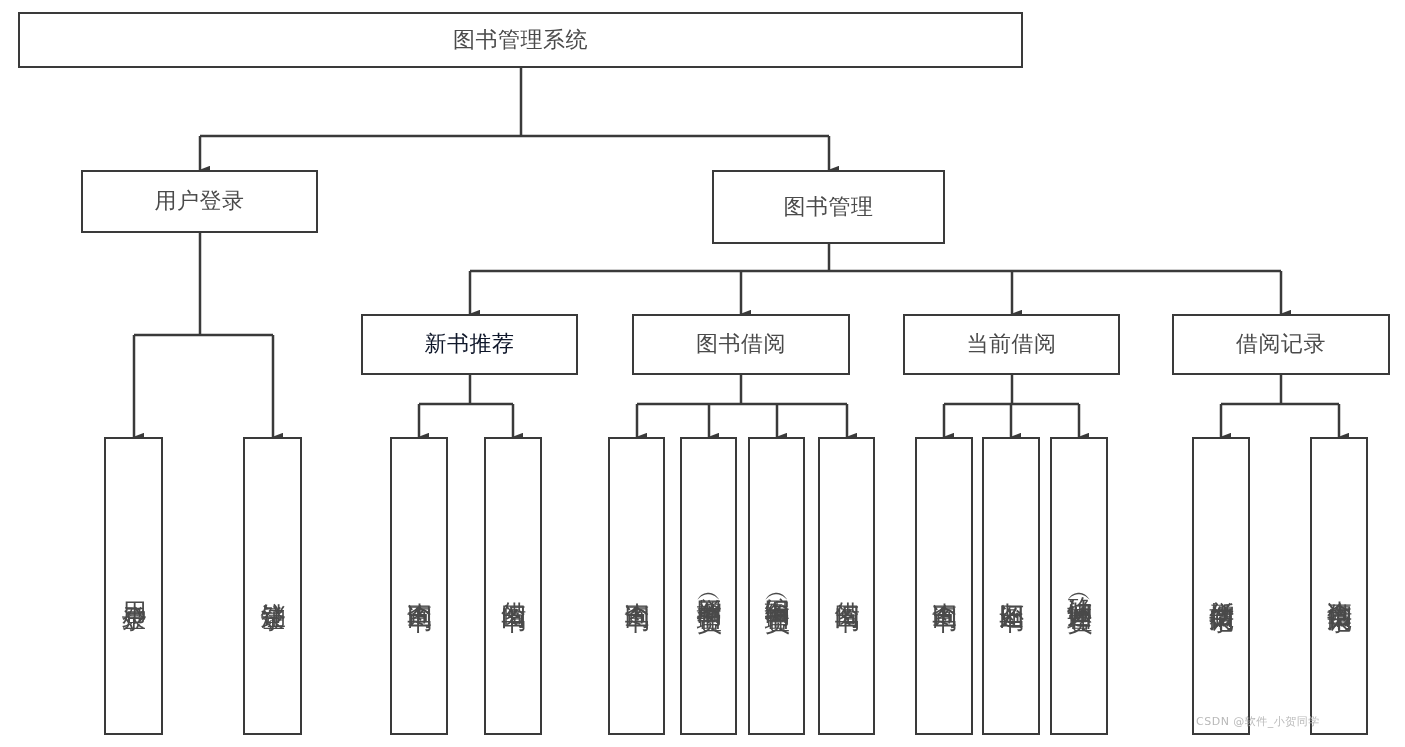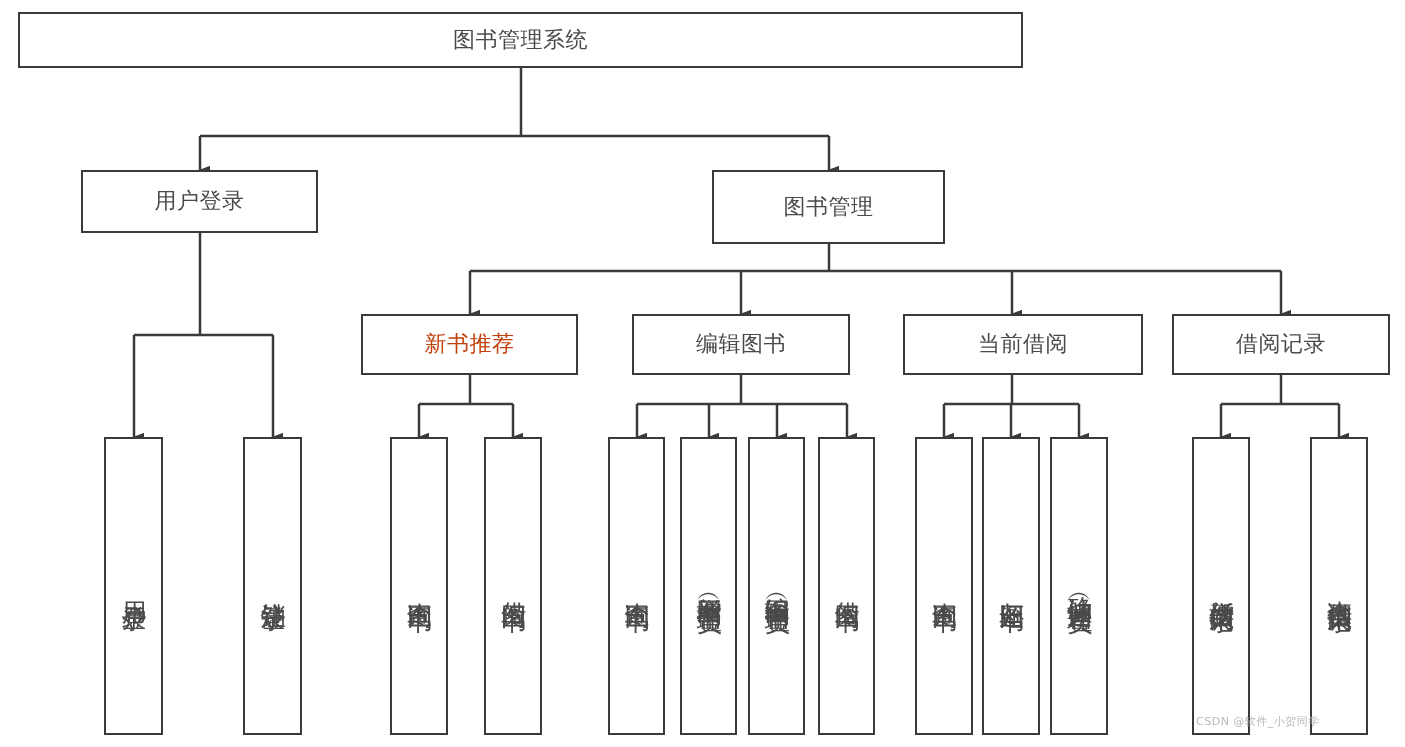--- a/index.html
+++ b/index.html
@@ -116,27 +116,27 @@
   <div id="node-layer">
       <div class="node horiz" style="left: 18px; top: 12px; width: 1005px; height: 56px; border-color: rgb(58, 58, 58); color: rgb(74, 74, 74);">
         <span class="lbl">图书管理系统</span>
       </div>
       <div class="node horiz" style="left: 81px; top: 170px; width: 237px; height: 63px; border-color: rgb(58, 58, 58); color: rgb(74, 74, 74);">
         <span class="lbl">用户登录</span>
       </div>
       <div class="node horiz" style="left: 712px; top: 170px; width: 233px; height: 74px; border-color: rgb(58, 58, 58); color: rgb(74, 74, 74);">
         <span class="lbl">图书管理</span>
       </div>
-      <div class="node horiz" style="left: 361px; top: 314px; width: 217px; height: 61px; border-color: rgb(58, 58, 58); color: #c2410c;">
+      <div class="node horiz" style="left: 361px; top: 314px; width: 217px; height: 61px; border-color: rgb(58, 58, 58); color: #0f172a;">
         <span class="lbl">新书推荐</span>
       </div>
       <div class="node horiz" style="left: 632px; top: 314px; width: 218px; height: 61px; border-color: rgb(58, 58, 58); color: rgb(74, 74, 74);">
-        <span class="lbl">编辑图书</span>
+        <span class="lbl">图书借阅</span>
       </div>
-      <div class="node horiz" style="left: 903px; top: 314px; width: 240px; height: 61px; border-color: rgb(58, 58, 58); color: rgb(74, 74, 74); align-items: center;">
+      <div class="node horiz" style="left: 903px; top: 314px; width: 217px; height: 61px; border-color: rgb(58, 58, 58); color: rgb(74, 74, 74); align-items: center;">
         <span class="lbl">当前借阅</span>
       </div>
       <div class="node horiz" style="left: 1172px; top: 314px; width: 218px; height: 61px; border-color: rgb(58, 58, 58); color: rgb(74, 74, 74);">
         <span class="lbl">借阅记录</span>
       </div>
       <div class="node vert" style="left: 104px; top: 437px; width: 59px; height: 298px; border-color: rgb(58, 58, 58); color: rgb(74, 74, 74);">
         <span class="lbl">用户登录</span>
       </div>
       <div class="node vert" style="left: 243px; top: 437px; width: 59px; height: 298px; border-color: rgb(58, 58, 58); color: rgb(74, 74, 74);">
         <span class="lbl">注销登录</span>

